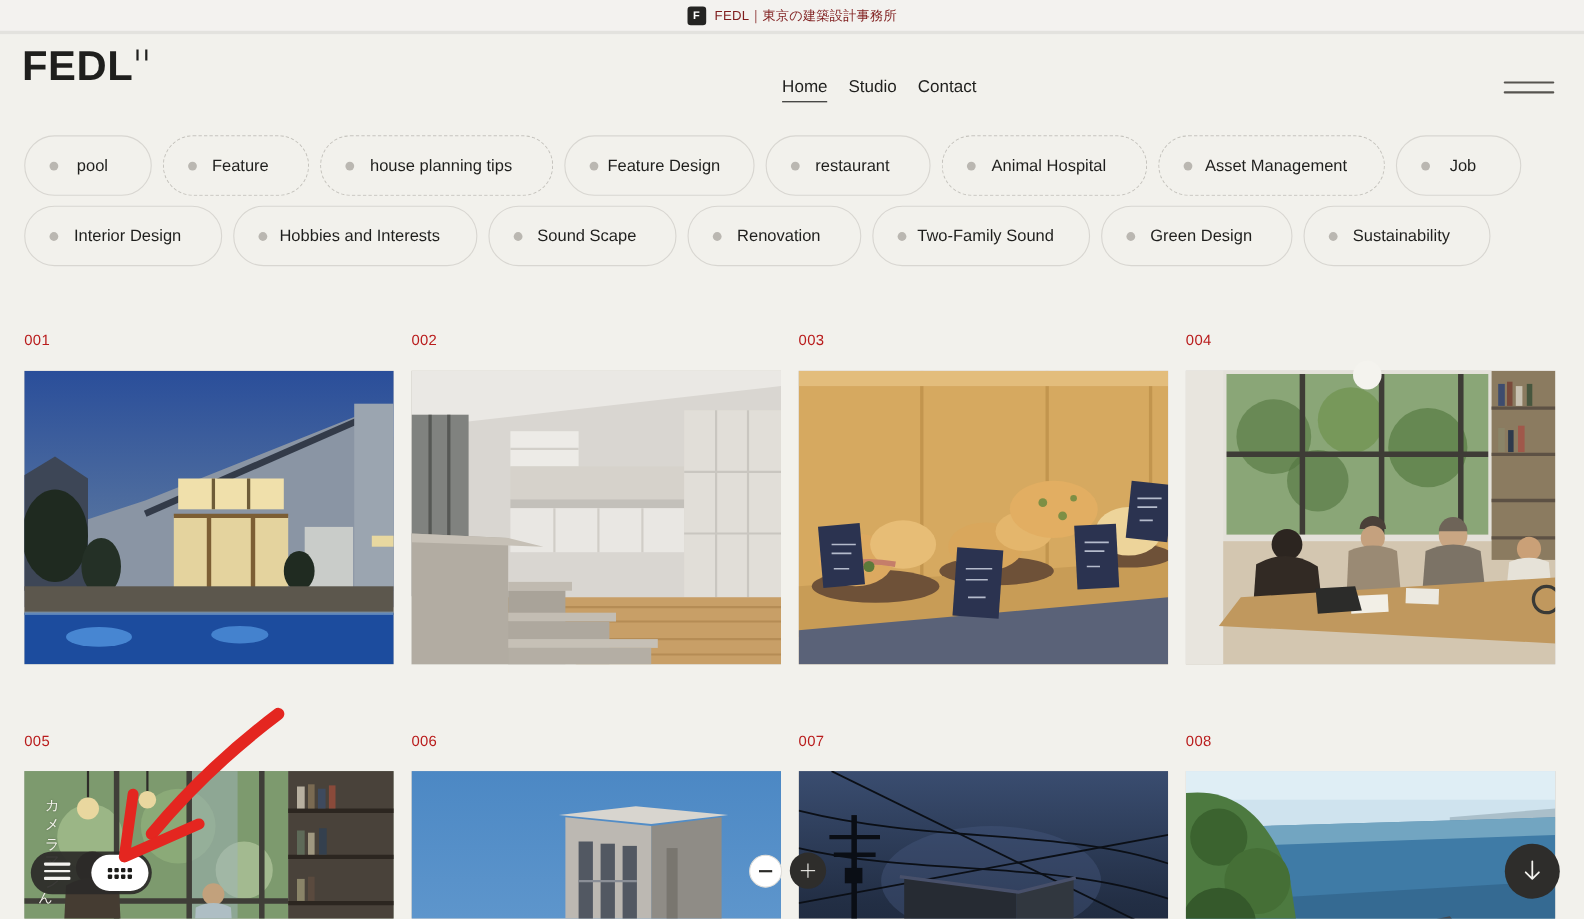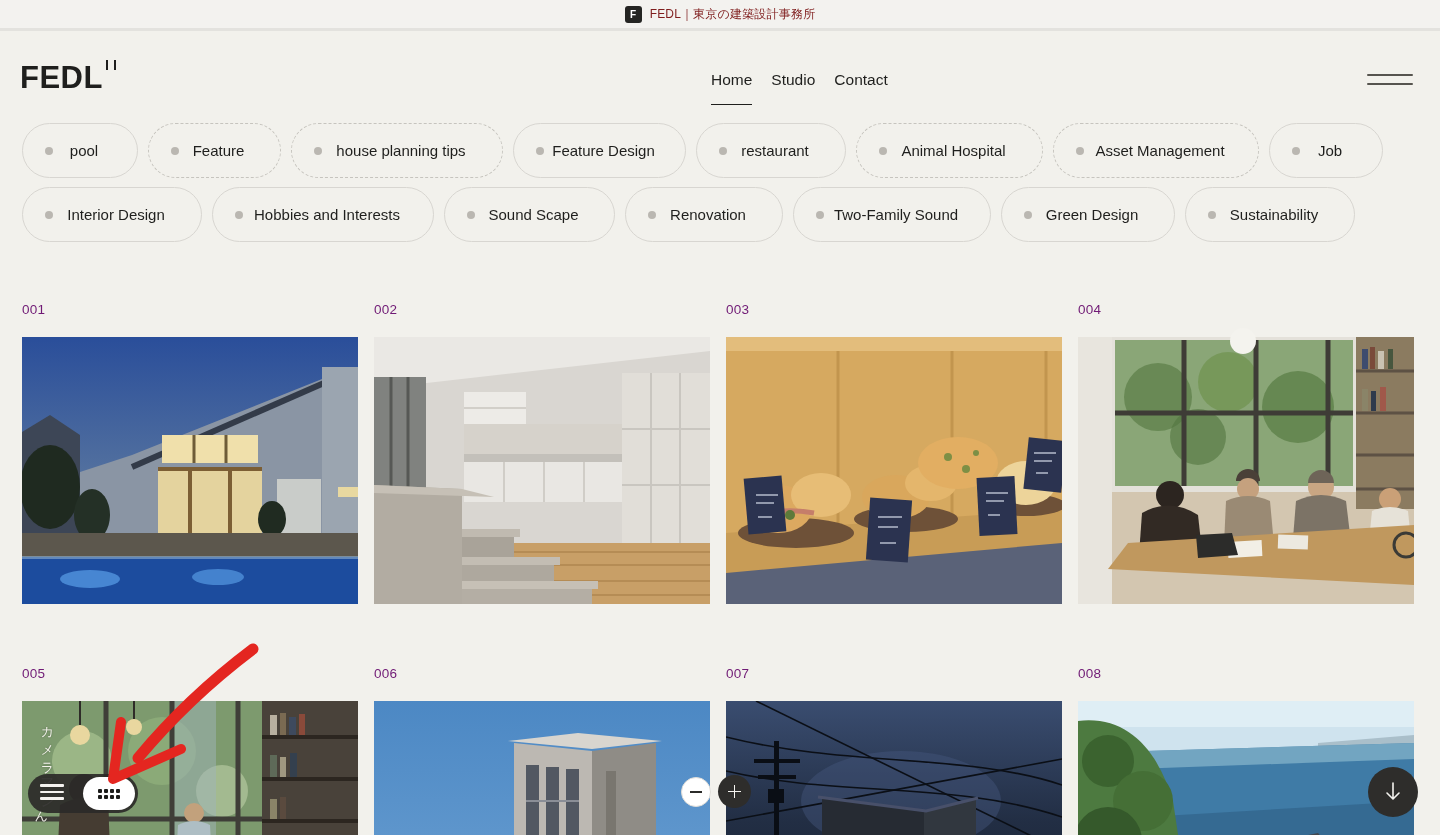--- a/index.html
+++ b/index.html
@@ -8,41 +8,41 @@
     background:#f2f1ec;color:#1f1f1d;
     font-family:"Liberation Sans", sans-serif;
   }
   
   .tabstrip{height:28px;background:#f3f2ef;border-bottom:3px solid #e3e2de;
     display:flex;align-items:center;justify-content:center;gap:8px}
   .favicon{width:17px;height:17px;background:#242422;color:#fff;border-radius:3px;
     font-size:10px;font-weight:bold;display:flex;align-items:center;justify-content:center}
   .tabtitle{font-size:12px;color:#7f1d1d;letter-spacing:.2px}
   
-  .logo{position:absolute;left:20px;top:60px;font-size:31px;font-weight:700;letter-spacing:.5px;cursor:pointer}
+  .logo{position:absolute;left:20px;top:40px;font-size:38px;font-weight:700;letter-spacing:.5px;cursor:pointer}
   .logo-mark{display:inline-block;width:6px;height:10px;border-left:2px solid #1f1f1d;
     border-right:2px solid #1f1f1d;margin-left:3px;vertical-align:18px}
   .nav{position:absolute;left:711px;top:71px;display:flex;gap:19px;font-size:15.5px}
-  .nav .nav-item{cursor:pointer;padding-bottom:15px}
+  .nav .nav-item{cursor:pointer;padding-bottom:3px}
   .nav .active{border-bottom:1.5px solid #1f1f1d}
   .menu-btn{position:absolute;right:27px;top:74px;width:46px;cursor:pointer}
   .menu-btn div{height:2px;background:#56544f;border-radius:1px}
   .menu-btn div:first-child{margin-bottom:7px}
   
   .pills{position:absolute;top:123px;left:22px;width:1396px;
     display:flex;flex-wrap:wrap;column-gap:10px;row-gap:9px}
   .pill{height:55px;box-sizing:border-box;border-radius:28px;border:1px solid #d8d6d1;
     display:flex;align-items:center;padding:0 22px;font-size:15px;cursor:pointer;background:transparent}
   .pill.dashed{border:1px dashed #c6c4be}
   .pill .dot{width:8px;height:8px;border-radius:50%;background:#bab7b1;flex:none}
   .pill .lbl{flex:1;text-align:center;white-space:nowrap}
   
   .grid{position:absolute;top:302px;left:22px;display:grid;
     grid-template-columns:repeat(4,336px);column-gap:16px;row-gap:62px}
-  .num{font-size:13.5px;letter-spacing:.3px;line-height:16px;margin-bottom:19px;color:#701a75}
+  .num{font-size:13.5px;letter-spacing:.3px;line-height:16px;margin-bottom:19px;color:#b91c1c}
   .thumb{width:336px;height:267px;overflow:hidden;position:relative;cursor:pointer;background:#cfccc6}
   .thumb svg{display:block;width:100%;height:100%}
   .vtext{position:absolute;writing-mode:vertical-rl;color:#f4f3ec;font-size:13px;
     letter-spacing:3px;left:16px;top:16px;text-shadow:0 0 2px rgba(0,0,0,.35)}
   .vt2{top:100px;left:10px}
   
   .view-toggle{position:absolute;left:28px;top:774px;width:110px;height:39px;
     background:rgba(43,42,40,.92);border-radius:20px;z-index:20}
   .list-btn{position:absolute;left:12px;top:10px;width:24px;height:19px;cursor:pointer}
   .list-btn div{height:2.5px;background:#f4f3ef;border-radius:1px;margin-bottom:4px}

